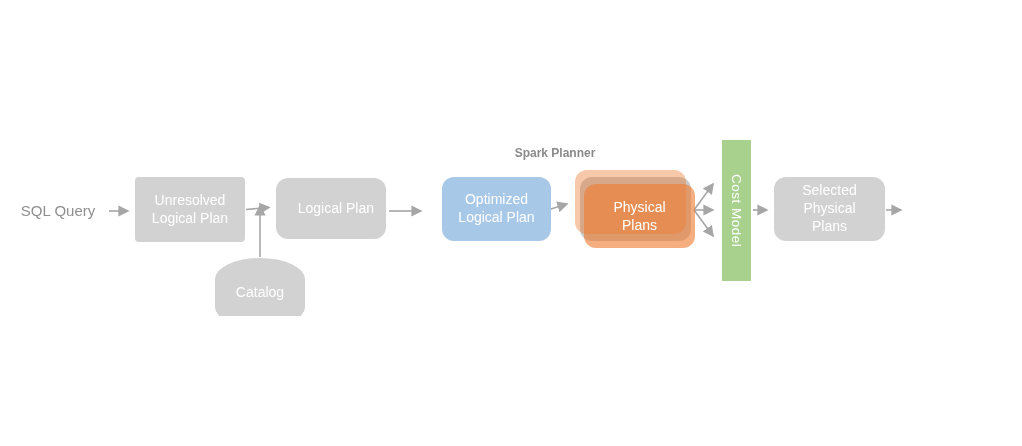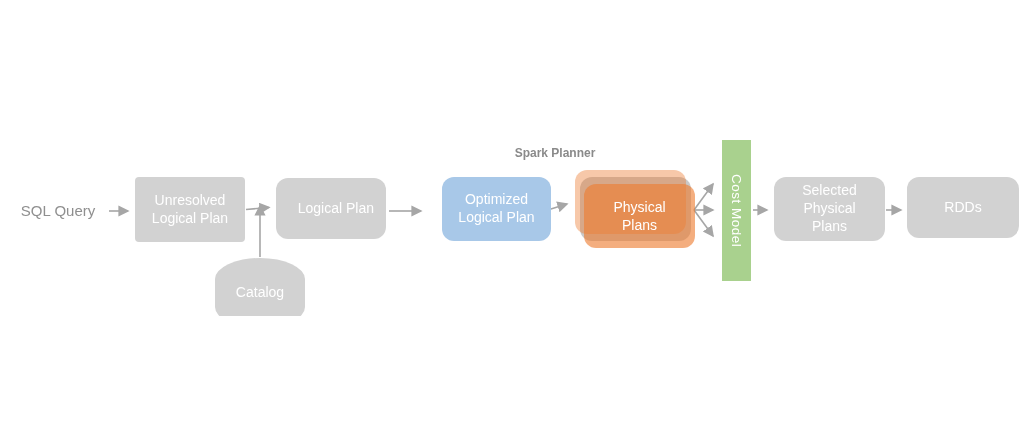--- a/index.html
+++ b/index.html
@@ -128,17 +128,14 @@
   </div>
 
   <div class="node n-cost">
     <span>Cost Model</span>
   </div>
 
   <div class="node gray n-selected">
     <span>Selected Physical Plans</span>
   </div>
 
-  <div class="node gray n-rdds">
-    <span>RDDs</span>
-  </div>
 
 </div>
 
 </body></html>

